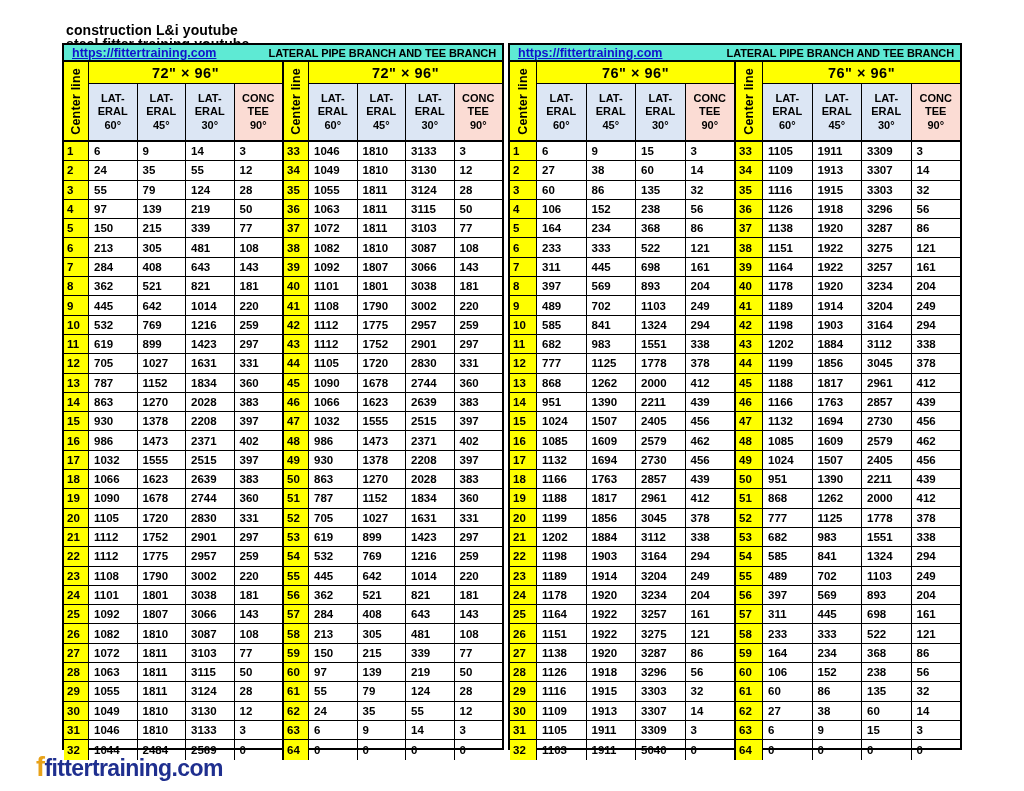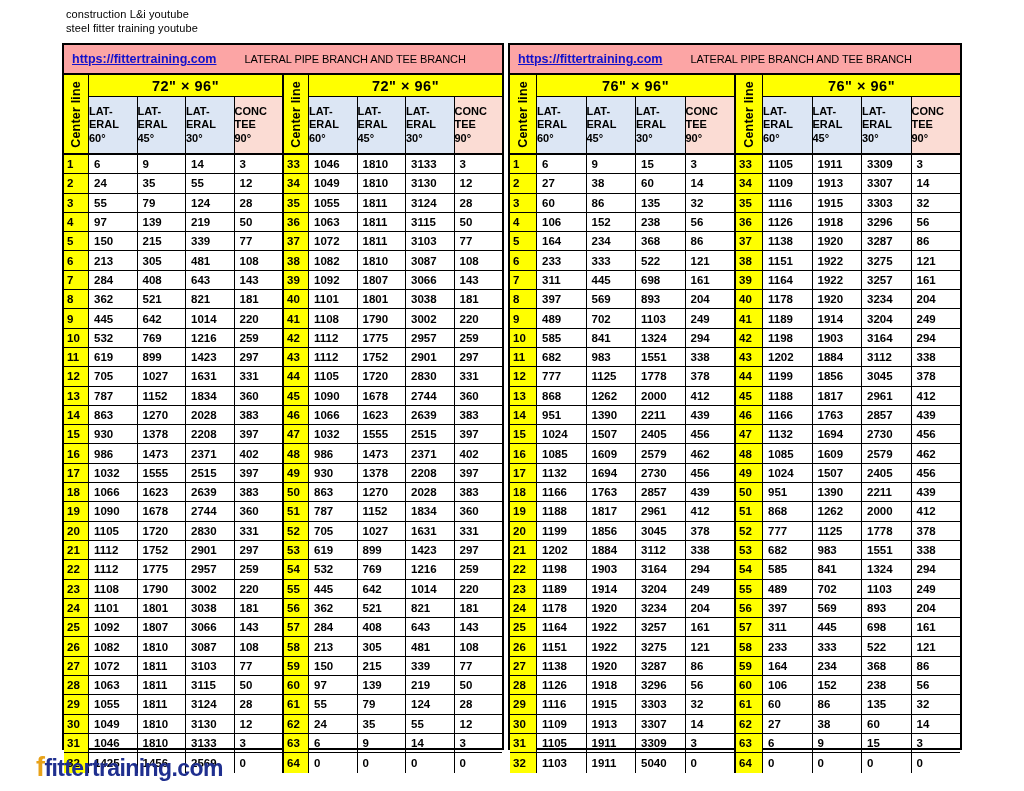--- a/index.html
+++ b/index.html
@@ -7,44 +7,44 @@
     width:1024px;height:791px;
     background:#ffffff;
     font-family:"Liberation Sans",sans-serif;
     color:#000;
     overflow:hidden;
     position:relative;
   }
   .page{position:absolute;left:0;top:0;width:1024px;height:791px;}
 
   
-  .notes{position:absolute;left:66px;top:8px;font-size:11px;font-weight:normal;line-height:13.5px;letter-spacing:.1px;}
+  .notes{position:absolute;left:66px;top:24px;font-size:14px;font-weight:bold;line-height:13.5px;letter-spacing:.1px;}
 
   
   .tbl{position:absolute;top:43px;border:2px solid #000;box-sizing:border-box;background:#fff;}
   .tbl.left{left:62px;width:442px;height:707px;}
   .tbl.right{left:508px;width:454px;height:707px;}
 
   
-  .banner{display:flex;align-items:center;background:#fca5a5;height:30px;border-bottom:2px solid #000;box-sizing:border-box;}
+  .banner{display:flex;align-items:center;background:#5eead4;height:17px;border-bottom:2px solid #000;box-sizing:border-box;}
   .banner .url{font-size:12.5px;font-weight:bold;color:#1111cc;text-decoration:underline;margin-left:8px;white-space:nowrap;}
-  .banner .ttl{flex:1;text-align:left;font-size:11px;font-weight:normal;letter-spacing:-0.1px;white-space:nowrap;padding-right:6px;padding-left:28px;}
+  .banner .ttl{flex:1;text-align:right;font-size:11px;font-weight:bold;letter-spacing:-0.1px;white-space:nowrap;padding-right:6px;padding-left:28px;}
 
   
   .hdr{display:flex;height:80px;box-sizing:border-box;border-bottom:2px solid #000;}
   .blockhdr{display:flex;flex:1;}
   .clcell{width:25px;background:#ffff00;border-right:1.5px solid #000;box-sizing:border-box;
           display:flex;align-items:center;justify-content:center;}
   .clcell span{writing-mode:vertical-rl;transform:rotate(180deg);font-size:12.5px;font-weight:bold;letter-spacing:.2px;}
   .colsgrp{flex:1;display:flex;flex-direction:column;}
   .sizerow{height:22px;background:#ffff00;border-bottom:1.5px solid #000;box-sizing:border-box;
            display:flex;align-items:center;justify-content:center;font-size:14.5px;font-weight:bold;letter-spacing:.5px;}
   .subrow{flex:1;display:flex;}
   .subcell{flex:1;border-right:1.5px solid #000;box-sizing:border-box;display:flex;flex-direction:column;
-           justify-content:center;line-height:13.5px;font-size:11px;font-weight:bold;background:#dce6f4;}
+           align-items:center;justify-content:center;line-height:13.5px;font-size:11px;font-weight:bold;background:#dce6f4;}
   .subcell.lat{background:#dce6f4;}
   .subcell.tee{background:#fbdcd4;}
   .subcell:last-child{border-right:none;}
   .blockhdr.b1{border-right:2px solid #000;}
 
   
   .body{display:flex;}
   .blockbody{flex:1;display:flex;flex-direction:column;}
   .blockbody.b1{border-right:2px solid #000;}
   .row{display:flex;height:19.3px;border-bottom:1.2px solid #000;box-sizing:border-box;}
@@ -426,22 +426,22 @@
             <div class="dcells">
               <div class="dc">1046</div>
               <div class="dc">1810</div>
               <div class="dc">3133</div>
               <div class="dc">3</div>
             </div>
           </div>
           <div class="row">
             <div class="cl">32</div>
             <div class="dcells">
-              <div class="dc">1425</div>
-              <div class="dc">1456</div>
+              <div class="dc">1044</div>
+              <div class="dc">2484</div>
               <div class="dc">2569</div>
               <div class="dc">0</div>
             </div>
           </div>
         </div>
       <div class="blockbody b2">
           <div class="row">
             <div class="cl">33</div>
             <div class="dcells">
               <div class="dc">1046</div>

